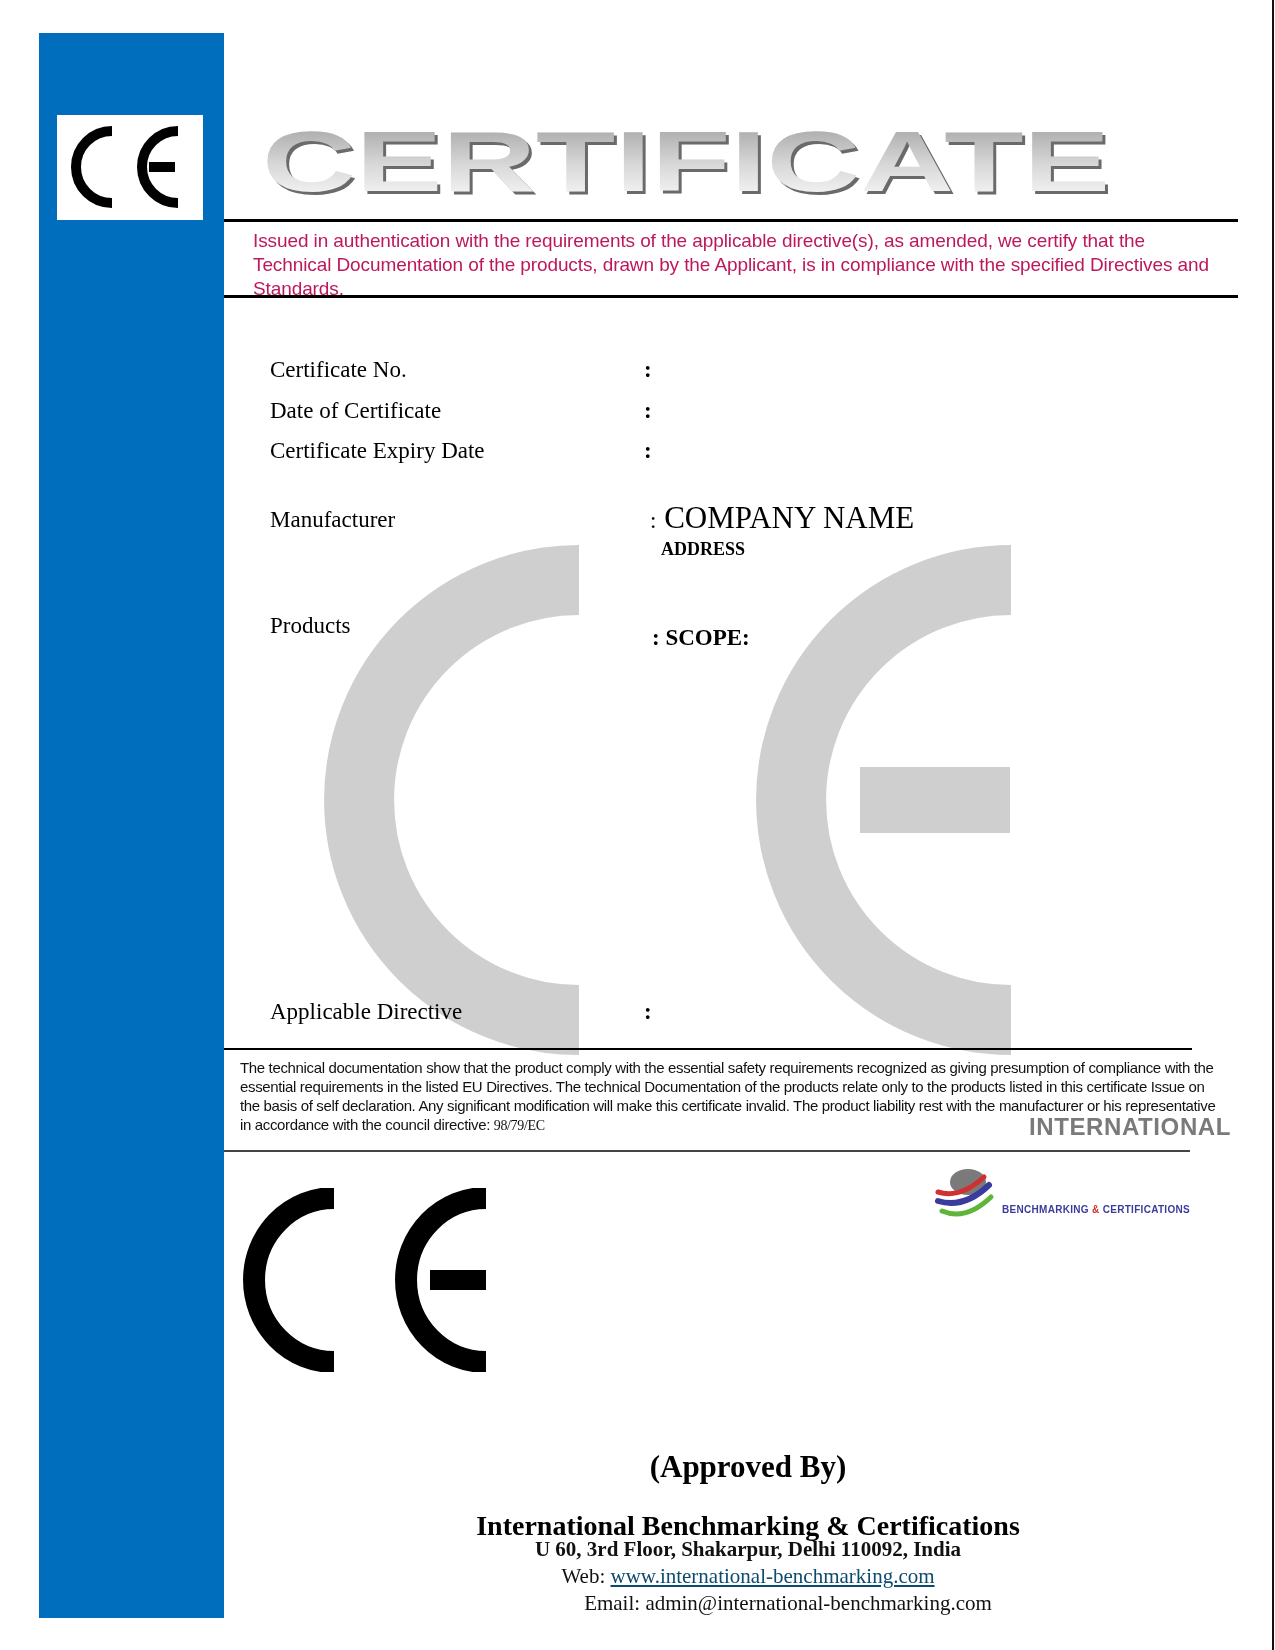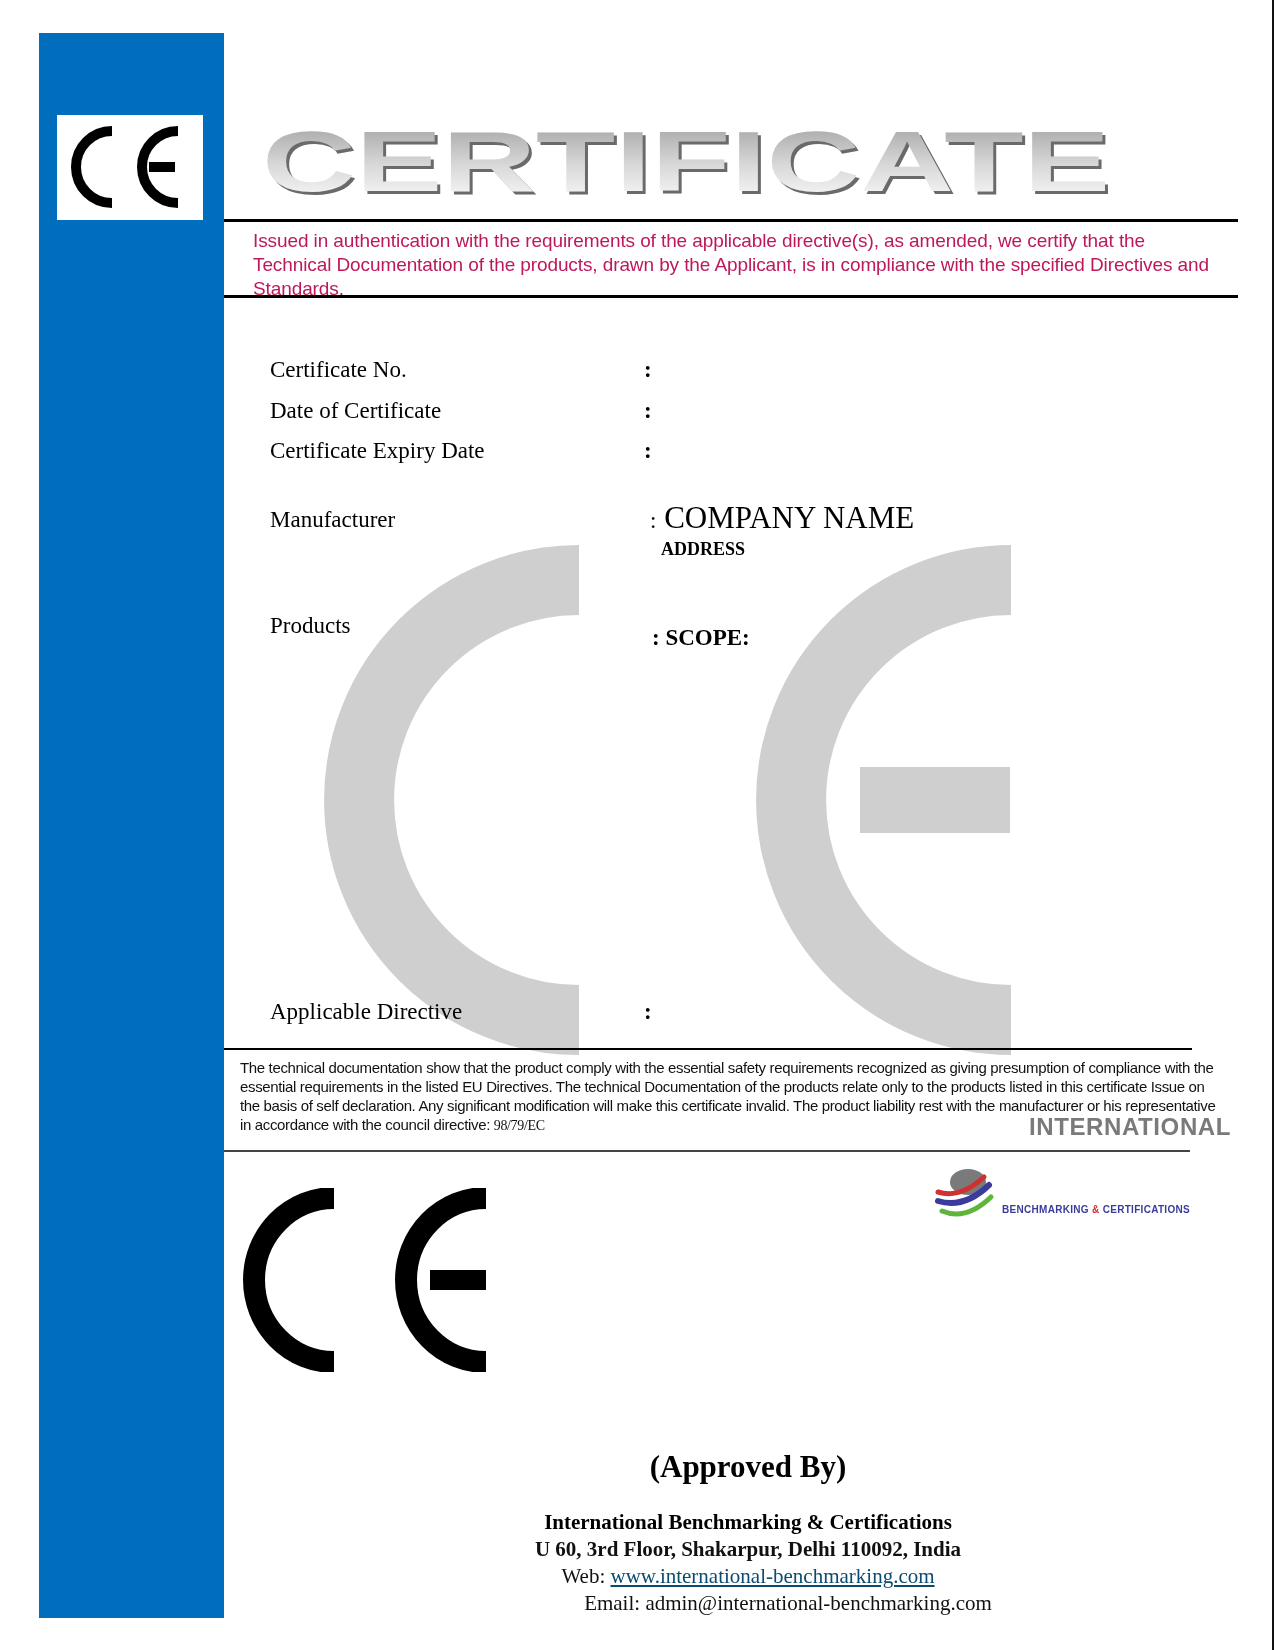--- a/index.html
+++ b/index.html
@@ -33,21 +33,21 @@
   #logo-title { left:1001px; top:1113px; font-family:"Liberation Sans", sans-serif; font-weight:bold;
                 font-size:24px; color:#7a7a7a; letter-spacing:0.6px;margin-left:28px; }
   #logo-sub { left:1002px; top:1204px; font-family:"Liberation Sans", sans-serif; font-weight:bold;
               font-size:10px; color:#3b3b9e; letter-spacing:0.3px; white-space:nowrap; }
   #logo-sub .amp { color:#d03030; }
 
   #ce-bottom { left:232px; top:1188px; width:262px; height:184px; }
 
   .center-block { left:224px; width:1048px; text-align:center; }
   #approved { top:1449px; font-weight:bold; font-size:31px; }
-  #org-name { top:1510px; font-weight:bold; font-size:21px; }
+  #org-name { top:1510px; font-weight:bold; font-size:28px; }
   #org-address { top:1537px; font-size:21px; color:#111;font-weight:bold; }
   #org-web { top:1564px; font-size:21px; color:#111; }
   #org-web a { color:#0c4a6e; text-decoration:underline; }
   #org-email { top:1591px; font-size:21px; color:#111;padding-left:40px; }
 </style>
 </head>
 <body>
 
 <div id="blue-bar" class="abs"></div>
 <div id="ce-box" class="abs">

